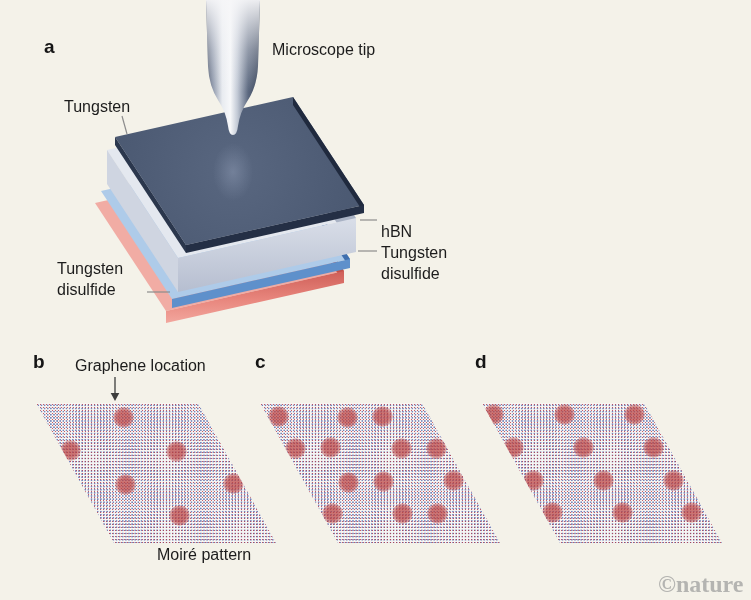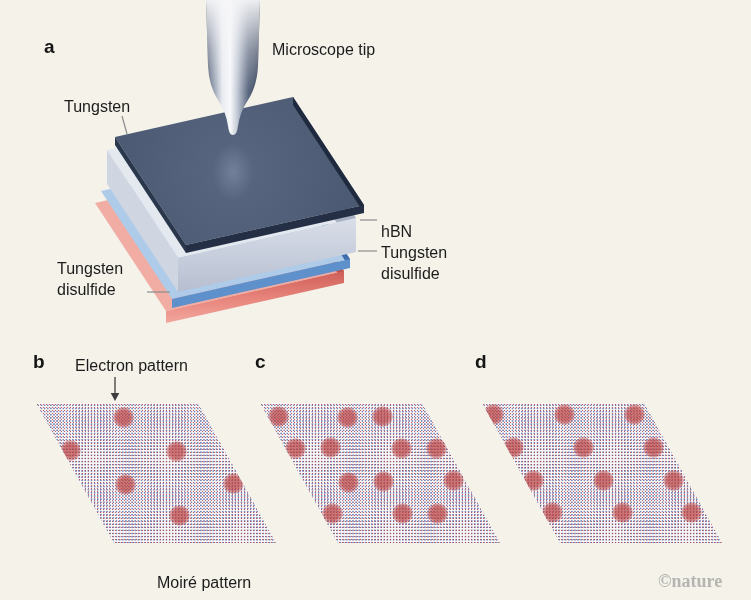--- a/index.html
+++ b/index.html
@@ -12,21 +12,21 @@
   .panel-letter{
     position:absolute;font-size:19px;font-weight:bold;color:#151515;
     letter-spacing:0.2px;
   }
   .fig-label{
     position:absolute;font-size:16px;line-height:21px;color:#1c1c1c;
   }
   .credit{
     position:absolute;left:658px;top:571px;
     font-family:"Liberation Serif",serif;font-weight:bold;
-    font-size:18px;color:#b4b4b1;letter-spacing:0px;
+    font-size:24px;color:#b4b4b1;letter-spacing:0px;
   }
   svg.scene{position:absolute;left:0;top:0;}
   .moire-panel{
     position:absolute;width:240px;height:140px;
     clip-path:polygon(0px 0px,162px 0px,240px 140px,78px 140px);
     background-color:#f8f5f2;
     background-image:
       radial-gradient(circle, rgba(180,55,70,0.80) 24%, rgba(180,55,70,0) 34%),
       radial-gradient(circle, rgba(55,80,160,0.75) 24%, rgba(55,80,160,0) 34%),
       radial-gradient(circle, rgba(250,247,243,0.55) 26%, rgba(250,247,243,0) 60%);
@@ -168,16 +168,16 @@
 <div class="fig-label" style="left:272px;top:39px;width:105px">Microscope tip</div>
 <div class="fig-label" style="left:64px;top:96px">Tungsten</div>
 <div class="fig-label" style="left:381px;top:221px">hBN</div>
 <div class="fig-label" style="left:381px;top:242px;width:92px">Tungsten disulfide</div>
 <div class="fig-label" style="left:57px;top:258px;width:98px">Tungsten disulfide</div>
 
 <div class="panel-letter" style="left:33px;top:351px">b</div>
 <div class="panel-letter" style="left:255px;top:351px">c</div>
 <div class="panel-letter" style="left:475px;top:351px">d</div>
 
-<div class="fig-label" style="left:75px;top:355px">Electron pattern</div>
-<div class="fig-label" style="left:157px;top:572px">Moiré pattern</div>
+<div class="fig-label" style="left:75px;top:355px">Graphene location</div>
+<div class="fig-label" style="left:157px;top:544px">Moiré pattern</div>
 
 <div class="credit">©nature</div>
 
 </body></html>

